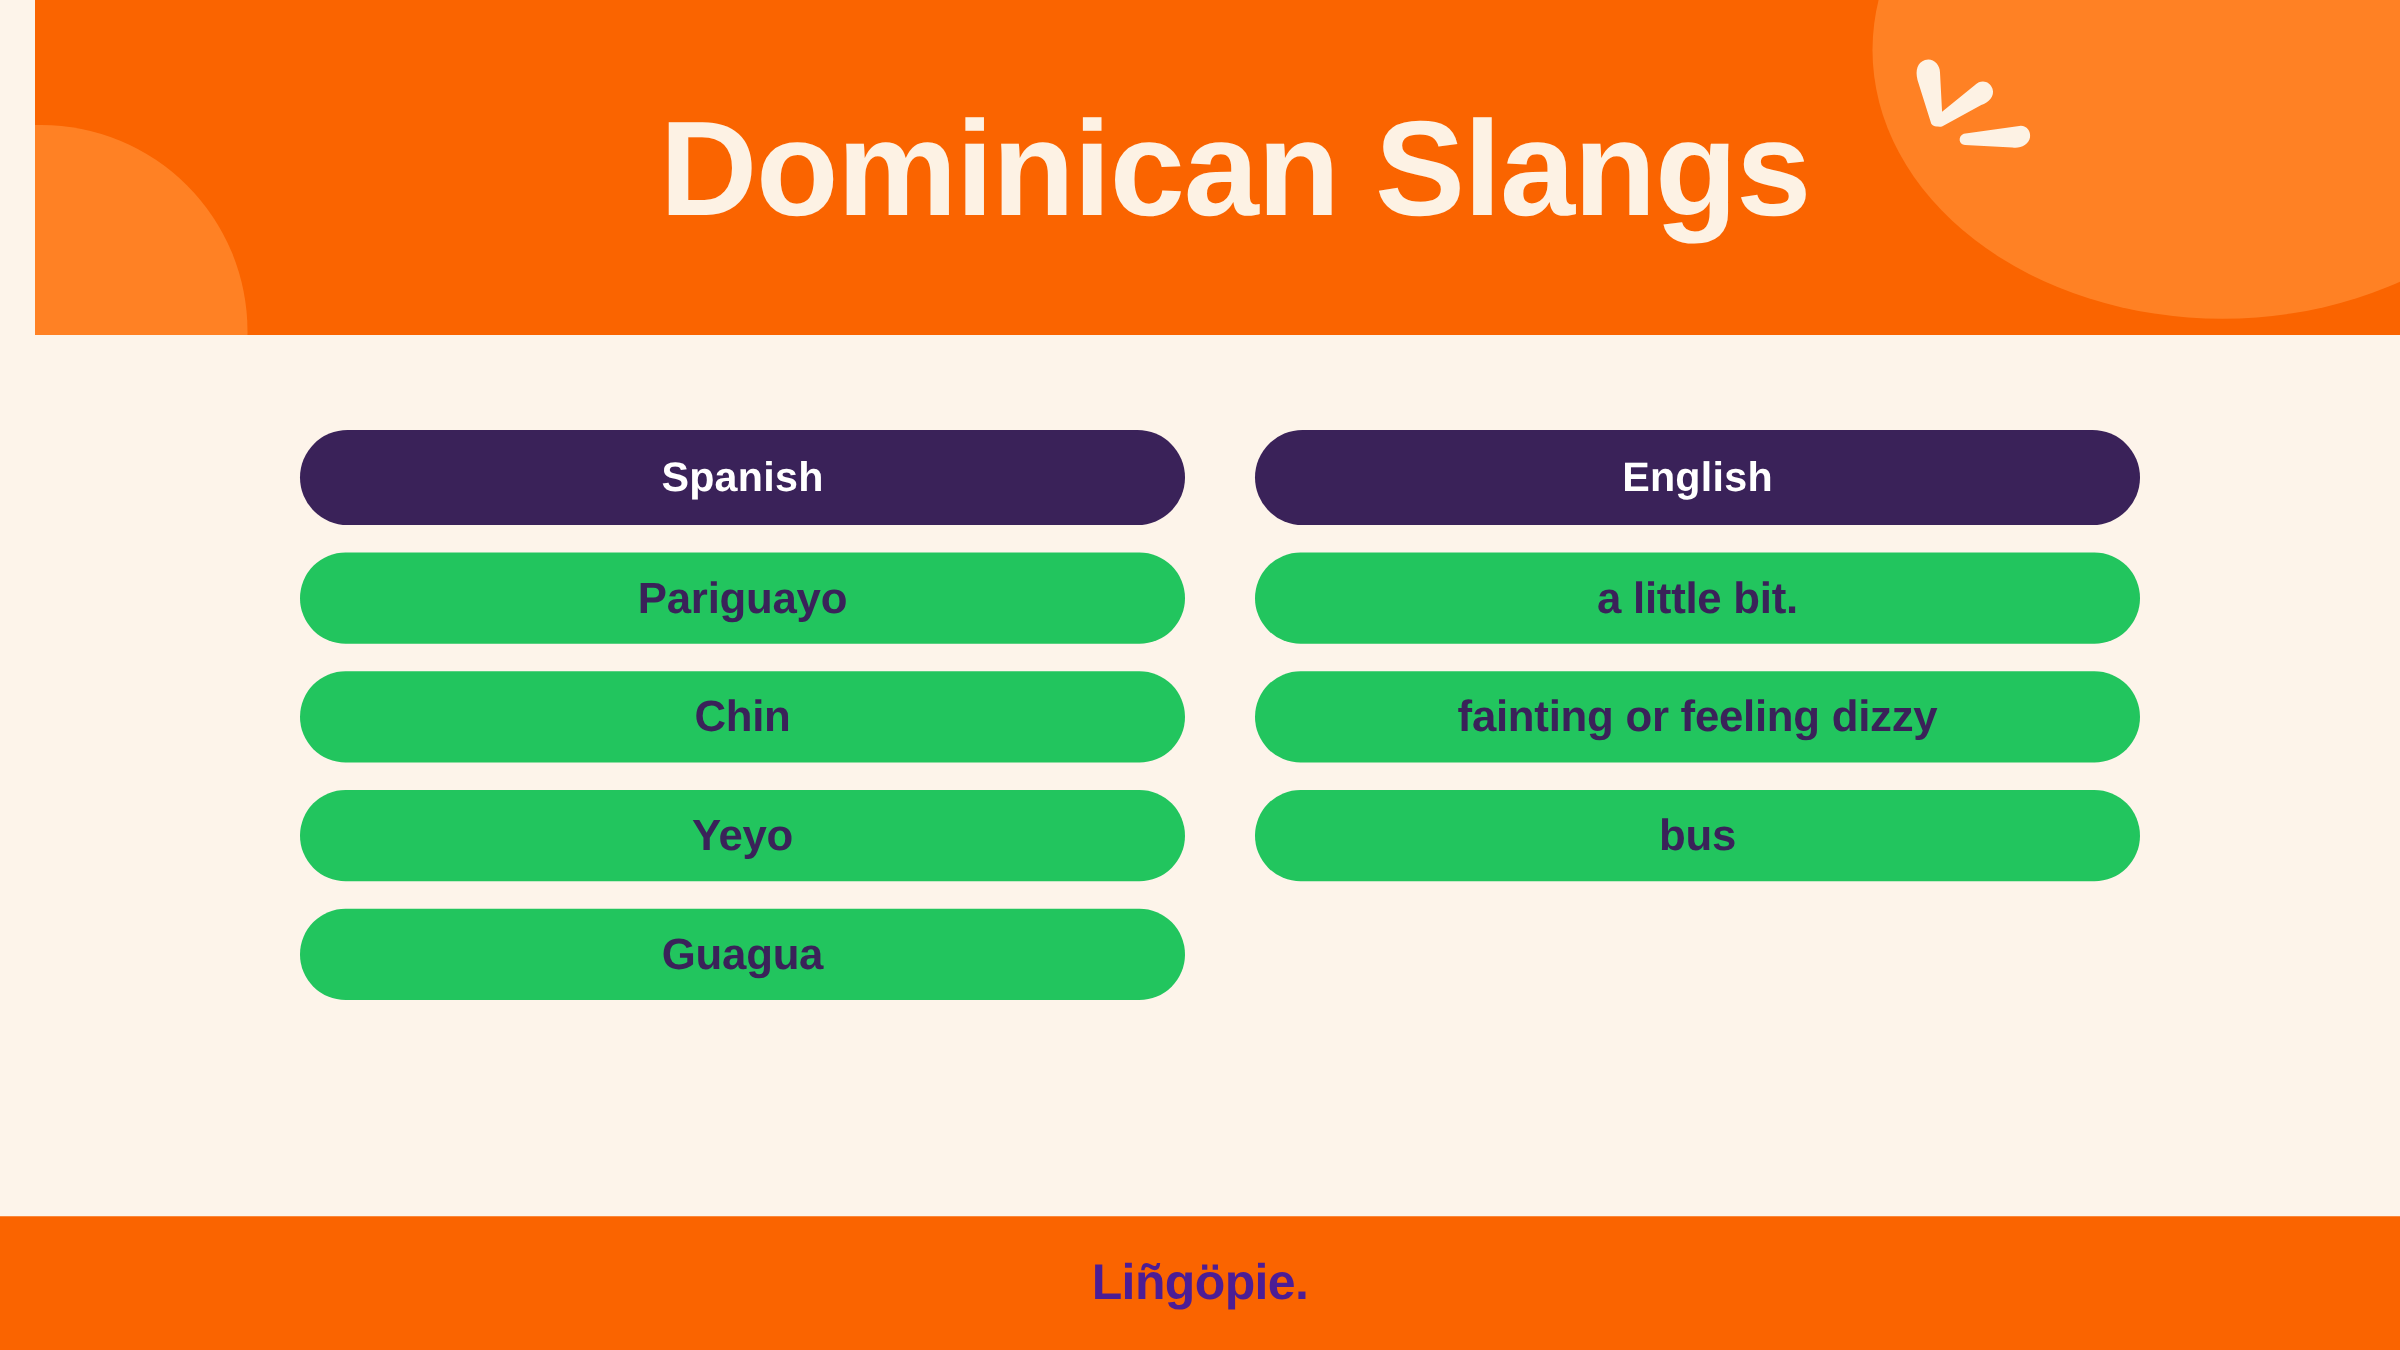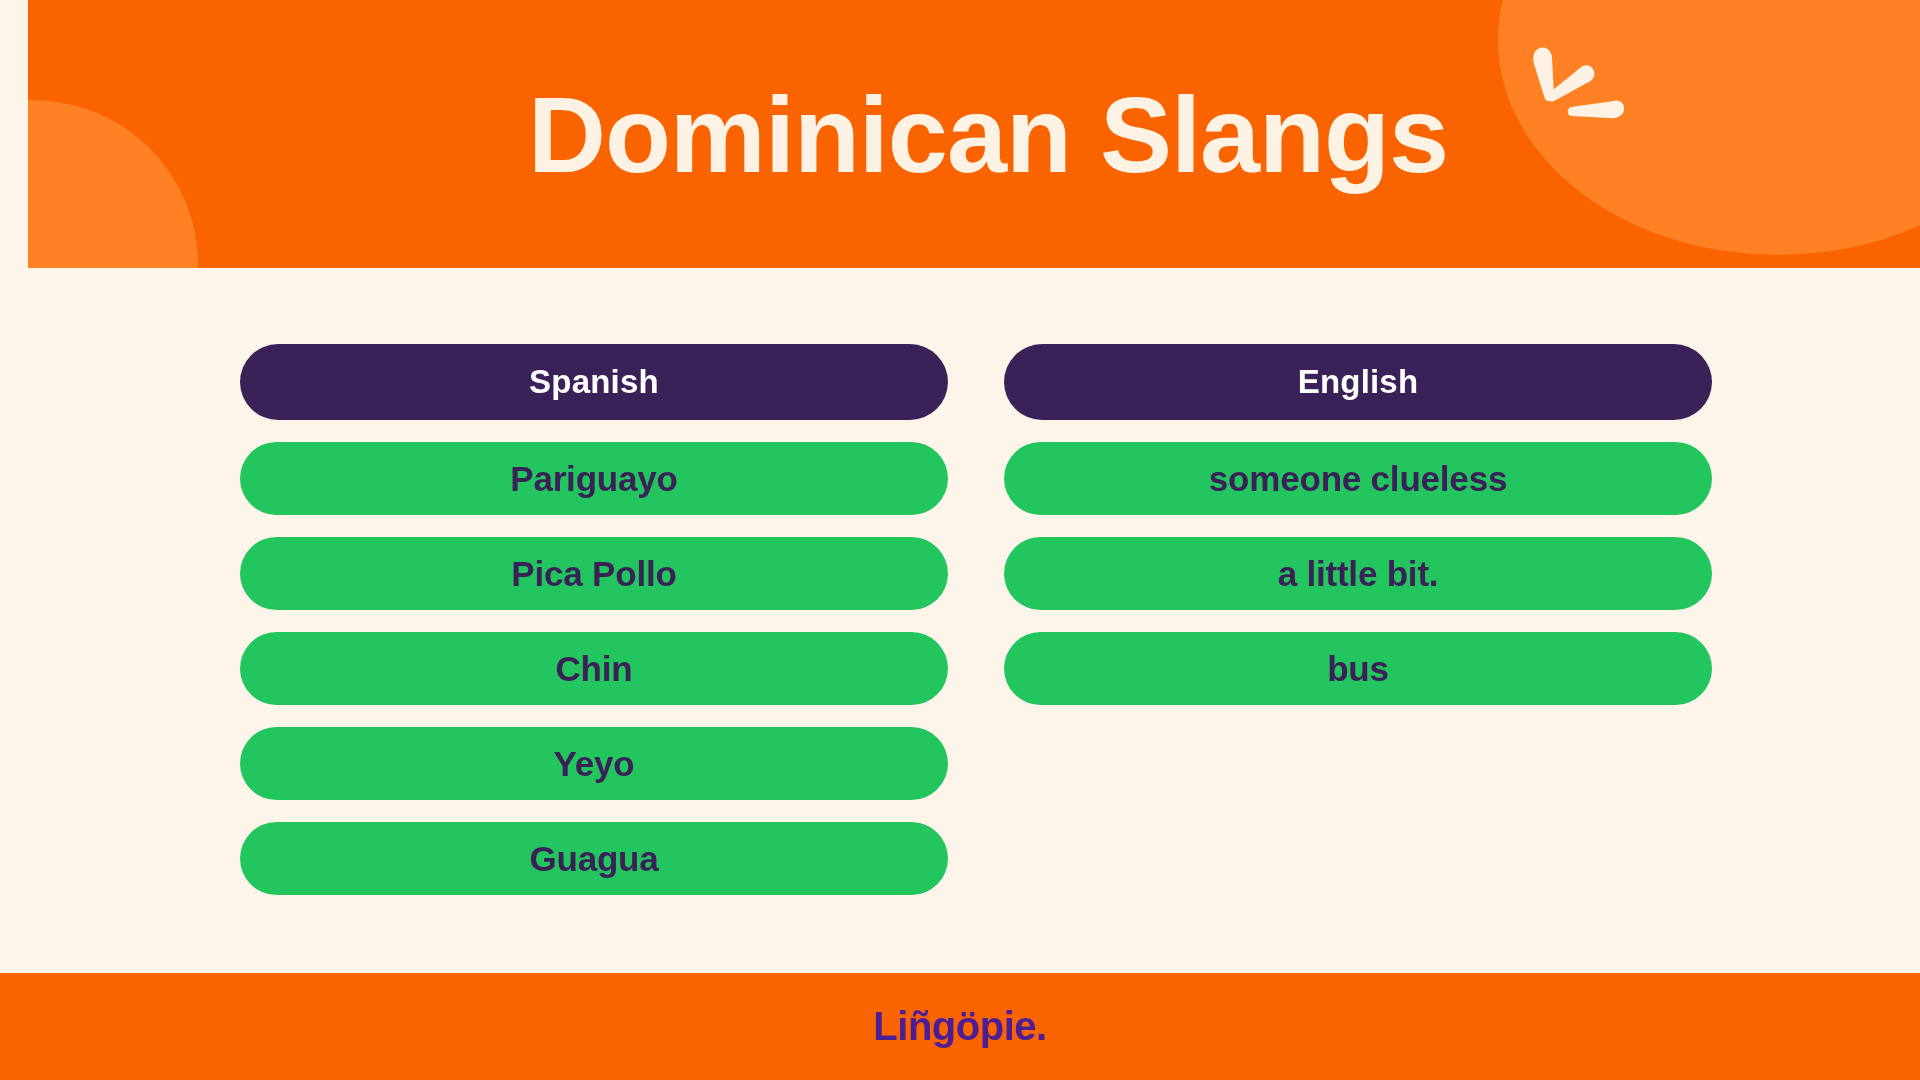--- a/index.html
+++ b/index.html
@@ -168,30 +168,29 @@
       </svg>
     </div>
   </div>
 
   <div class="table-area">
     <div class="columns">
 
       <div class="column">
         <div class="col-header">Spanish</div>
         <div class="cell">Pariguayo</div>
-        <div class="cell">Pica Pollo</div>
         <div class="cell">Chin</div>
         <div class="cell">Yeyo</div>
         <div class="cell">Guagua</div>
       </div>
 
       <div class="column">
         <div class="col-header">English</div>
-        <div class="cell">someone clueless</div>
         <div class="cell">a little bit.</div>
+        <div class="cell">fainting or feeling dizzy</div>
         <div class="cell">bus</div>
       </div>
 
     </div>
   </div>
 
   <div class="footer-band">
     <div class="footer-logo">Liñgöpie.</div>
   </div>
 

